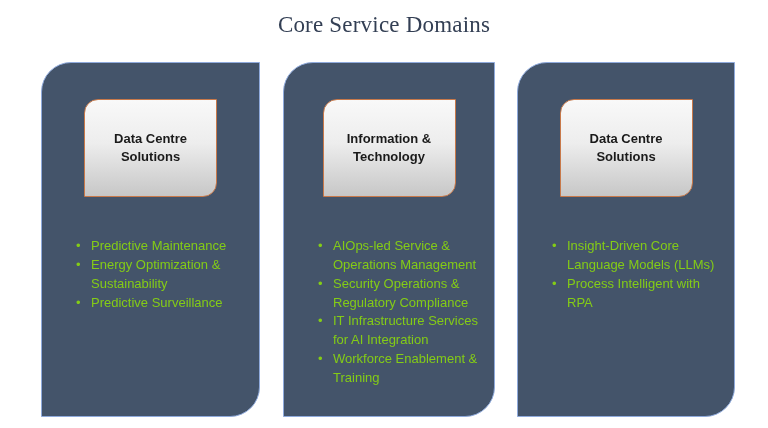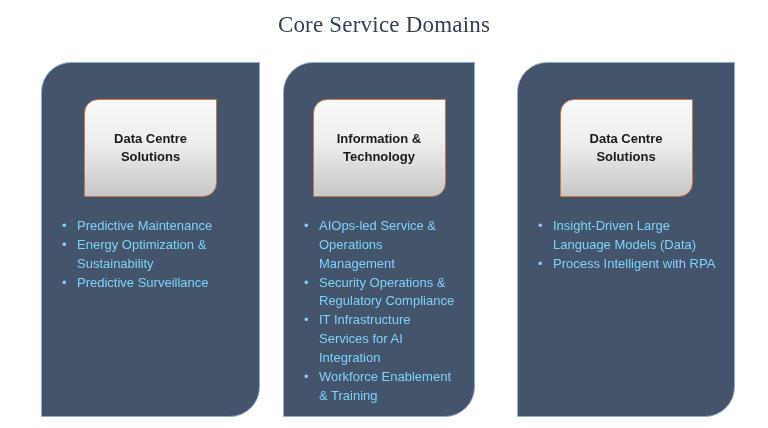--- a/index.html
+++ b/index.html
@@ -30,21 +30,21 @@
   .panel {
     position: absolute;
     top: 62px;
     height: 355px;
     background: #44546A;
     border: 1.5px solid #8FAADC;
     border-radius: 30px 0 30px 0;
     box-sizing: border-box;
   }
   .panel-1 { left: 41px;  width: 219px; }
-  .panel-2 { left: 283px; width: 192px; }
+  .panel-2 { left: 283px; width: 212px; }
   .panel-3 { left: 517px; width: 218px; }
 
   .header-card {
     width: 133px;
     height: 98px;
     margin: 36px auto 0 auto;
     background: linear-gradient(to bottom, #f9f9f9 0%, #ededed 45%, #c7c7c7 100%);
     border: 1.5px solid #C8794A;
     border-radius: 14px 0 14px 0;
     box-sizing: border-box;
@@ -53,23 +53,23 @@
     justify-content: center;
     text-align: center;
     font-weight: 700;
     font-size: 13px;
     line-height: 1.35;
     color: #1a1a1a;
     padding: 6px 15px;
   }
   .bullet-list {
     list-style: none;
-    margin: 20px 0 0 0;
-    padding: 0 14px 0 20px;
-    color: #7dd3fc;
+    margin: 40px 0 0 0;
+    padding: 0 14px 0 34px;
+    color: #84cc16;
     font-size: 13px;
     line-height: 1.45;
   }
   .bullet-list li {
     position: relative;
     padding-left: 15px;
   }
   .bullet-list li::before {
     content: "\2022";
     position: absolute;
@@ -99,18 +99,18 @@
         <li>AIOps-led Service &amp; Operations Management</li>
         <li>Security Operations &amp; Regulatory Compliance</li>
         <li>IT Infrastructure Services for AI Integration</li>
         <li>Workforce Enablement &amp; Training</li>
       </ul>
   </div>
 
   <div class="panel panel-3">
     <div class="header-card">Data Centre Solutions</div>
     <ul class="bullet-list">
-        <li>Insight-Driven Large Language Models (Data)</li>
+        <li>Insight-Driven Core Language Models (LLMs)</li>
         <li>Process Intelligent with RPA</li>
       </ul>
   </div>
 
 </div>
 
 </body></html>

